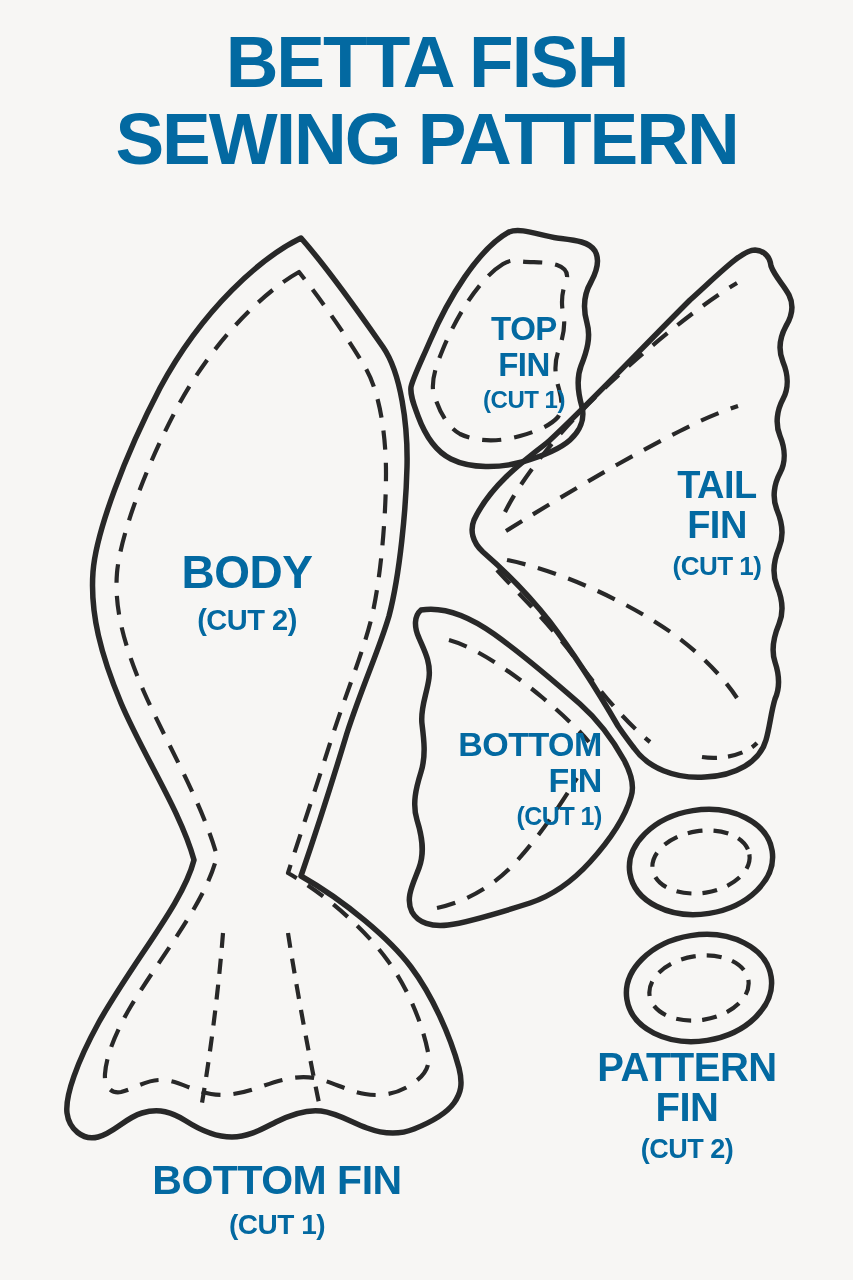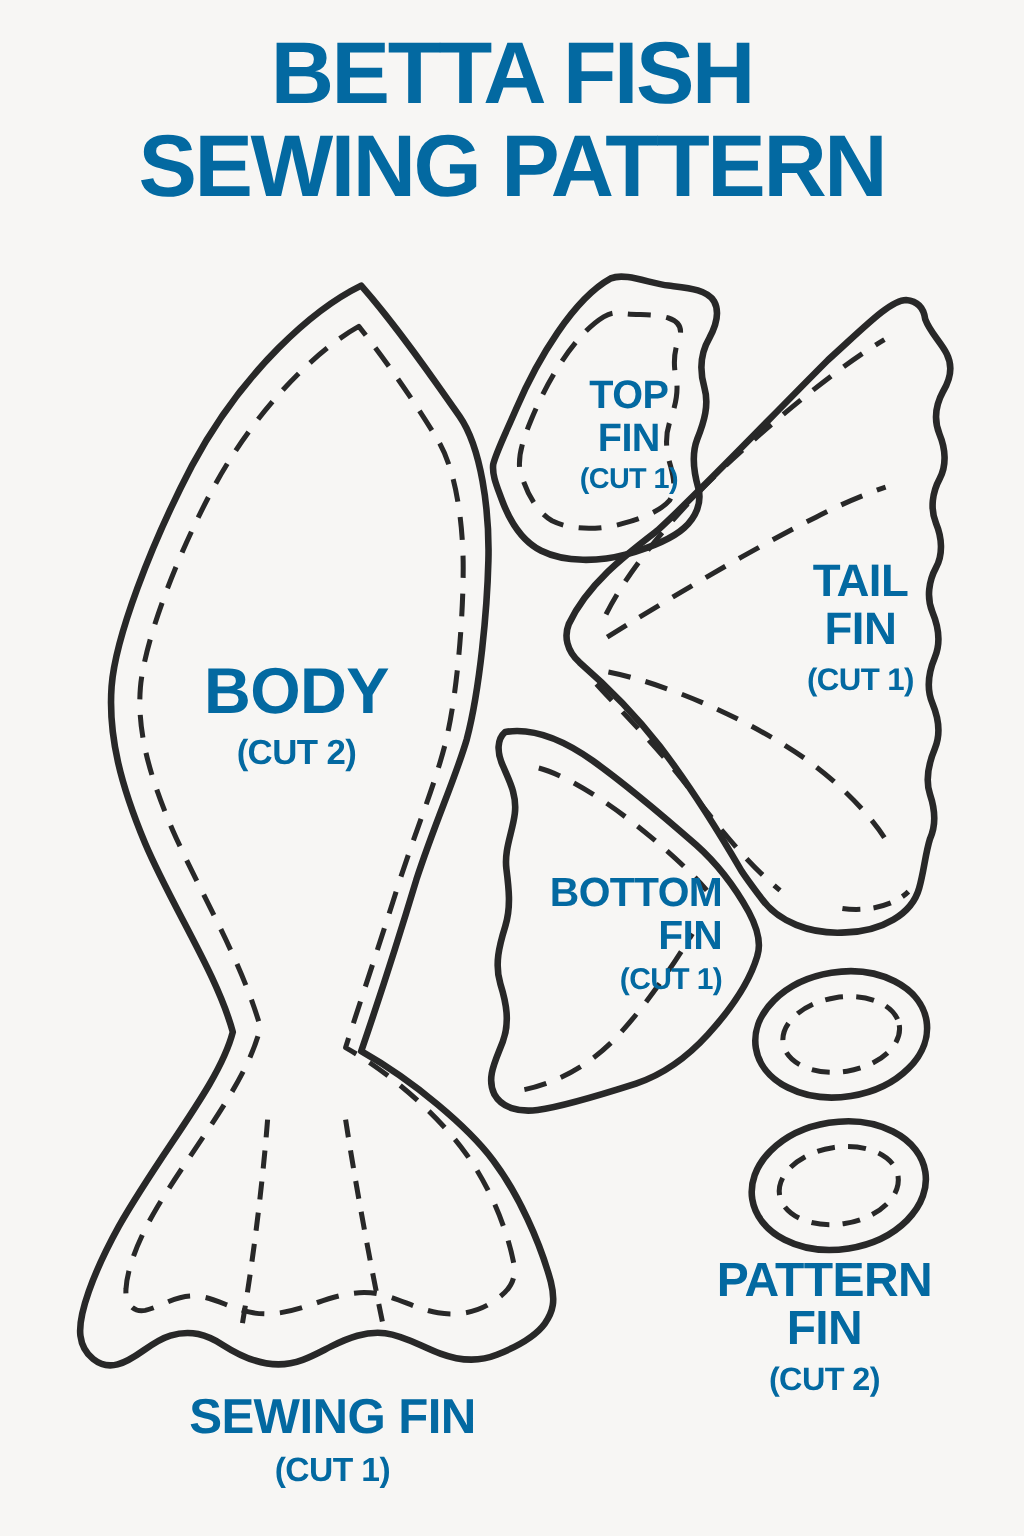--- a/index.html
+++ b/index.html
@@ -19,21 +19,21 @@
     position:absolute;left:0;top:24px;width:100%;
     text-align:center;font-weight:bold;font-size:73px;line-height:1.05;
     letter-spacing:-2px;
   }
   .piece-label{
     position:absolute;transform:translateX(-50%);
     text-align:center;font-weight:bold;white-space:nowrap;
   }
   .pl-name{letter-spacing:-0.5px;}
   .pl-cut{letter-spacing:-0.5px;}
-  .lbl-body .pl-name{font-size:54px;line-height:1.0;}
+  .lbl-body .pl-name{font-size:46px;line-height:1.0;}
   .lbl-body .pl-cut{font-size:29px;margin-top:9px;}
   .lbl-topfin .pl-name{font-size:33px;line-height:1.09;}
   .lbl-topfin .pl-cut{font-size:24px;margin-top:3px;}
   .lbl-tailfin .pl-name{font-size:38px;line-height:1.05;}
   .lbl-tailfin .pl-cut{font-size:26px;margin-top:5px;}
   .lbl-bottomfin .pl-name{font-size:34px;line-height:1.06;}
   .lbl-bottomfin .pl-cut{font-size:25px;margin-top:4px;}
   .lbl-pectoral .pl-name{font-size:40px;line-height:1.0;}
   .lbl-pectoral .pl-cut{font-size:27px;margin-top:7px;}
   .lbl-tailbottom .pl-name{font-size:41px;line-height:1.0;}
@@ -224,17 +224,17 @@
     <div class="pl-cut">(CUT 1)</div>
   </div>
 
   <div class="piece-label lbl-pectoral" style="left:687px;top:1047px;">
     <div class="pl-name">PATTERN</div>
     <div class="pl-name">FIN</div>
     <div class="pl-cut">(CUT 2)</div>
   </div>
 
   <div class="piece-label lbl-tailbottom" style="left:277px;top:1160px;">
-    <div class="pl-name">SEWING FIN</div>
+    <div class="pl-name">BOTTOM FIN</div>
     <div class="pl-cut">(CUT 1)</div>
   </div>
 
 </div>
 
 </body></html>

